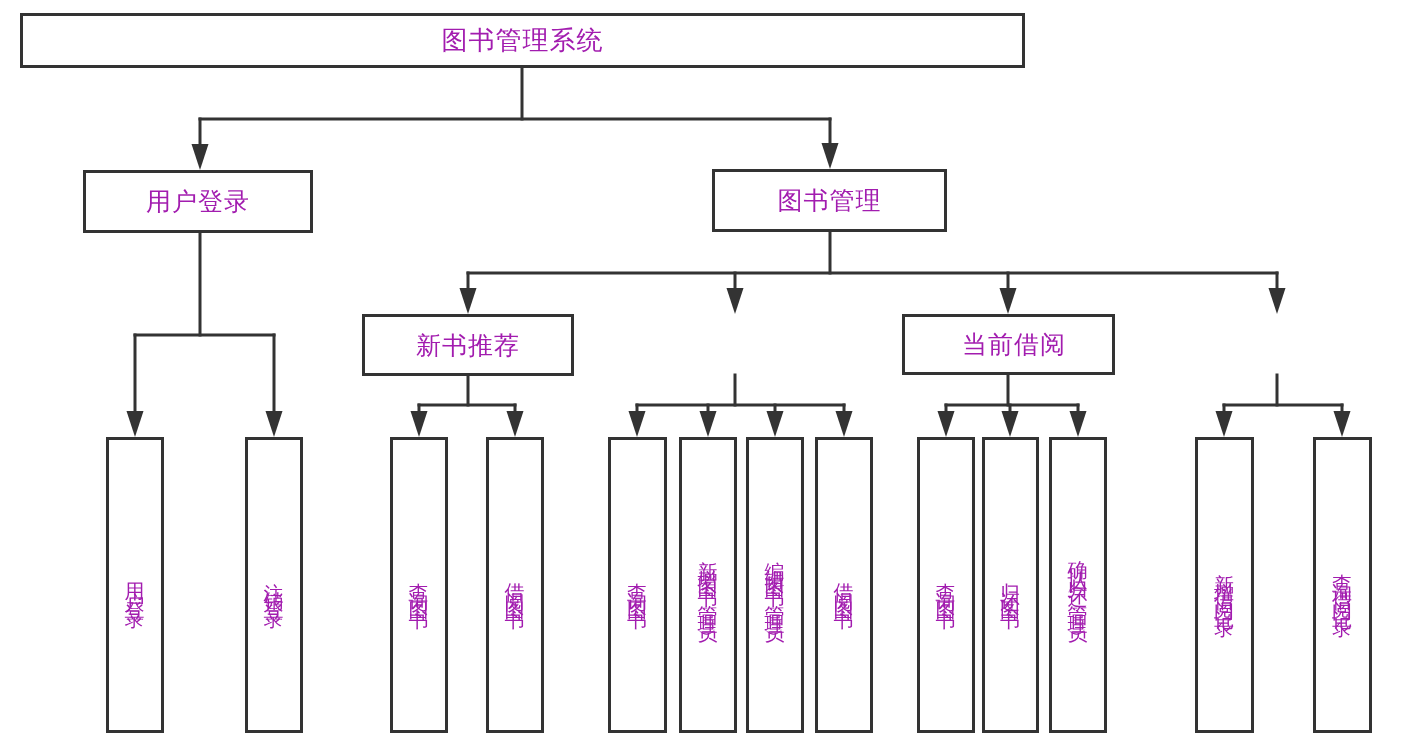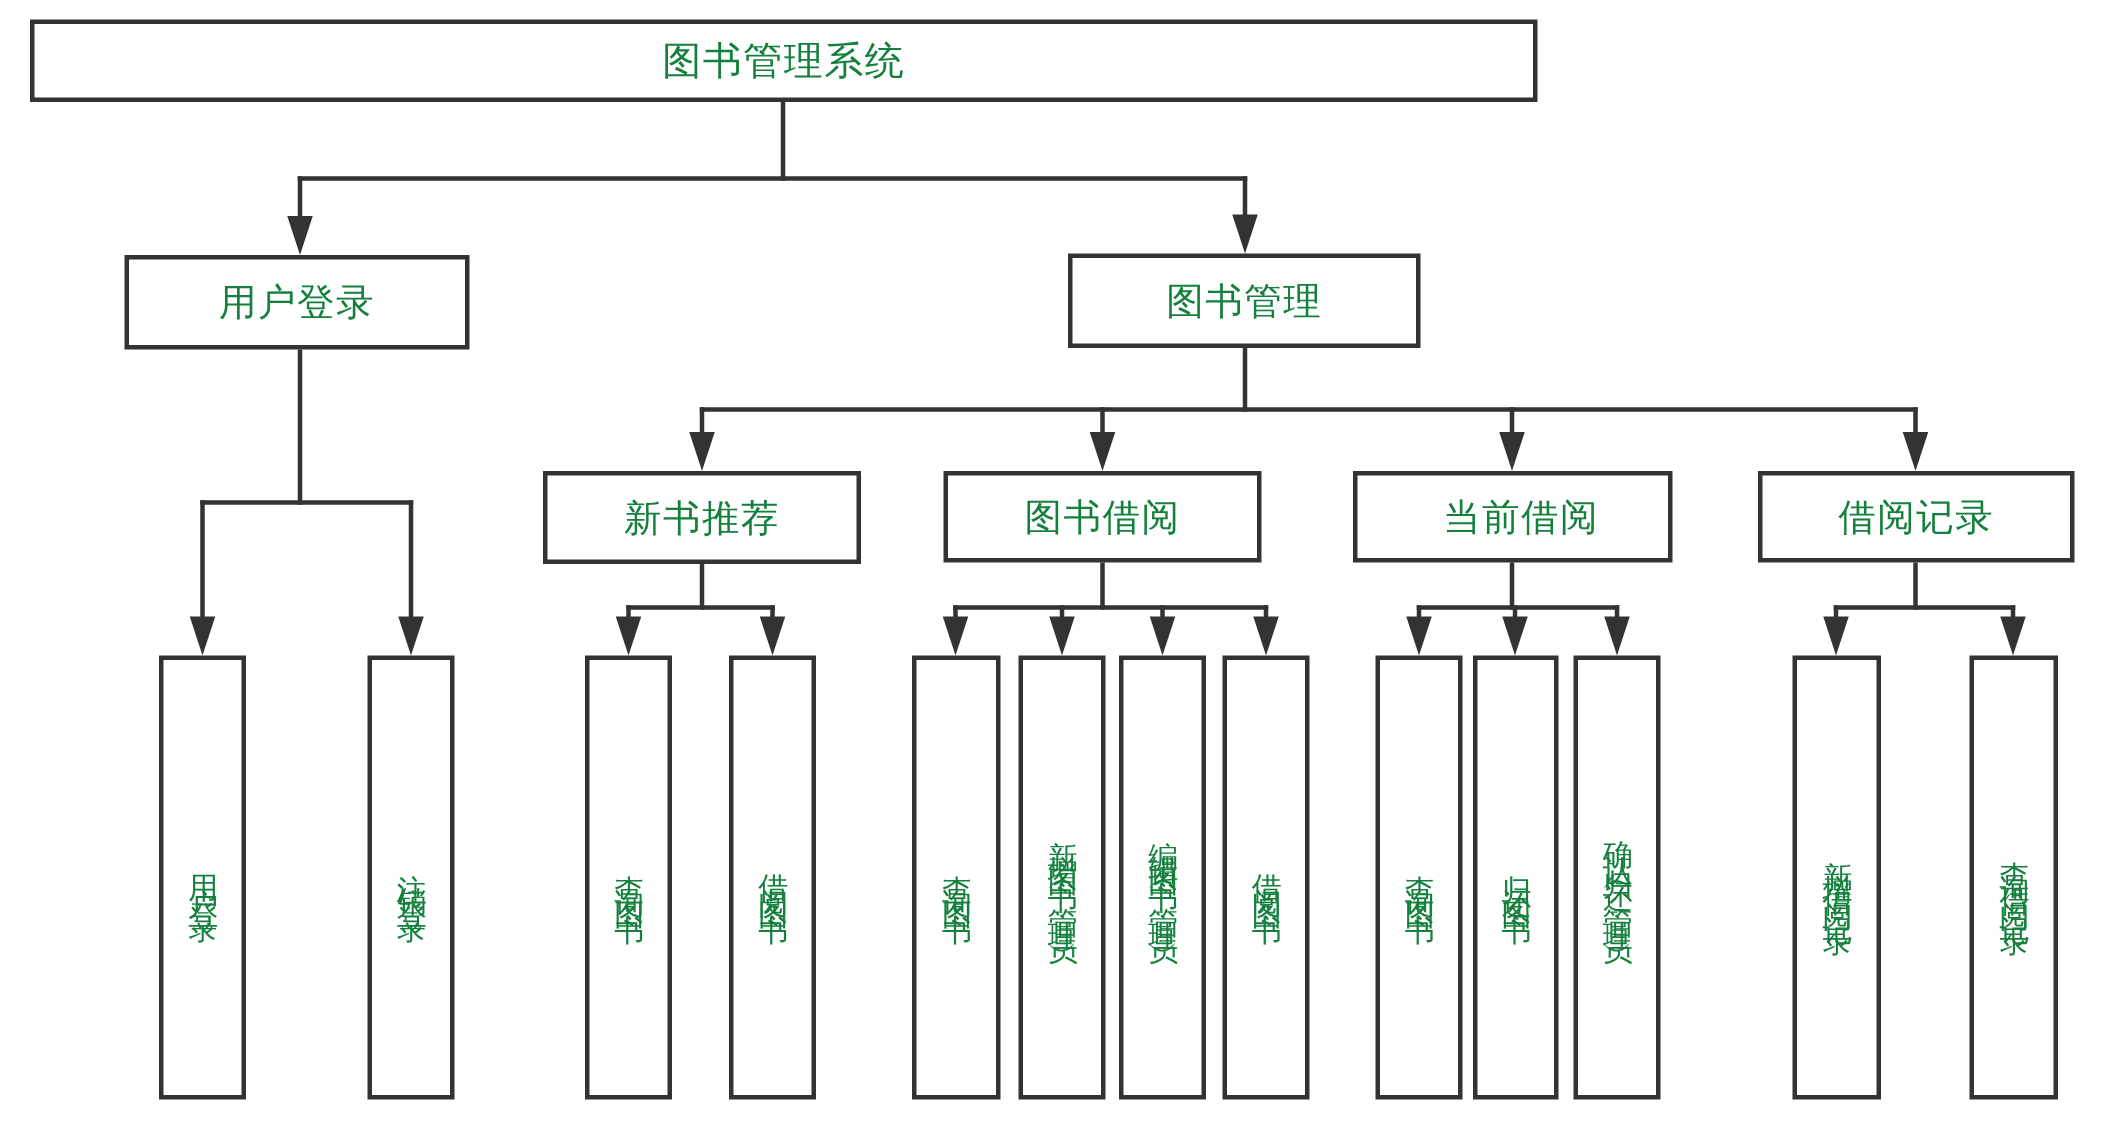--- a/index.html
+++ b/index.html
@@ -23,21 +23,21 @@
     height: 747px;
   }
   .node {
     position: absolute;
     background: #ffffff;
     border: 3px solid #333333;
     box-sizing: border-box;
     display: flex;
     align-items: center;
     justify-content: center;
-    color: #15803d;
+    color: #a21caf;
     text-align: center;
   }
   .h-node {
     font-size: 25px;
     letter-spacing: 1px;
     white-space: nowrap;
   }
   .root-node {
     font-size: 26px;
   }
@@ -128,23 +128,21 @@
       <polygon points="1342,437 1333.5,411 1350.5,411"></polygon>
     </g>
   </svg>
 
   <div class="node h-node root-node" style="left:20px; top:13px; width:1005px; height:55px;">图书管理系统</div>
 
   <div class="node h-node" style="left:83px; top:170px; width:230px; height:63px;">用户登录</div>
   <div class="node h-node" style="left:712px; top:169px; width:235px; height:63px;">图书管理</div>
 
   <div class="node h-node" style="left:362px; top:314px; width:212px; height:62px;">新书推荐</div>
-  <div class="node h-node" style="left:629px; top:314px; width:212px; height:61px;">图书借阅</div>
   <div class="node h-node" style="left:902px; top:314px; width:213px; height:61px;padding-left:11px;">当前借阅</div>
-  <div class="node h-node" style="left:1172px; top:314px; width:211px; height:61px;">借阅记录</div>
 
   <div class="node leaf" style="left:106px; top:437px; width:58px; height:296px;">用户登录</div>
   <div class="node leaf" style="left:245px; top:437px; width:58px; height:296px;">注销登录</div>
 
   <div class="node leaf" style="left:390px; top:437px; width:58px; height:296px;">查询图书</div>
   <div class="node leaf" style="left:486px; top:437px; width:58px; height:296px;">借阅图书</div>
 
   <div class="node leaf" style="left:608px; top:437px; width:59px; height:296px;">查询图书</div>
   <div class="node leaf" style="left:679px; top:437px; width:58px; height:296px;">新增图书（管理员）</div>
   <div class="node leaf" style="left:746px; top:437px; width:58px; height:296px;">编辑图书（管理员）</div>

